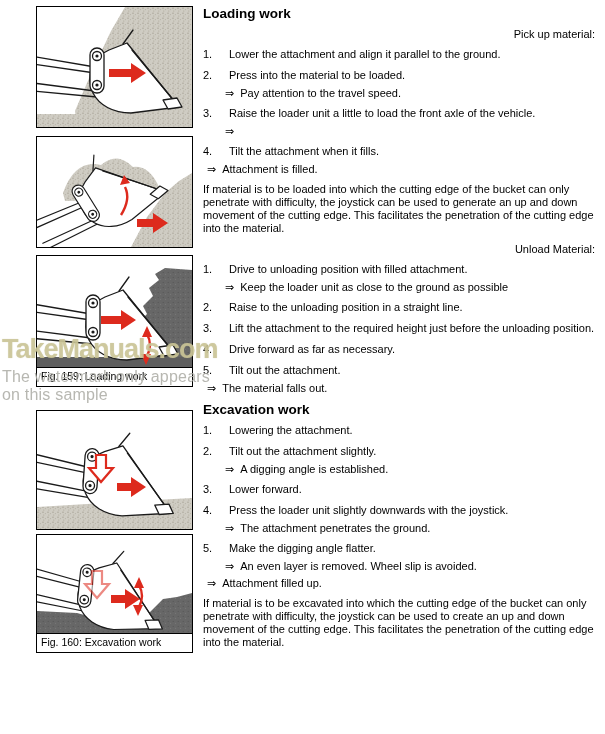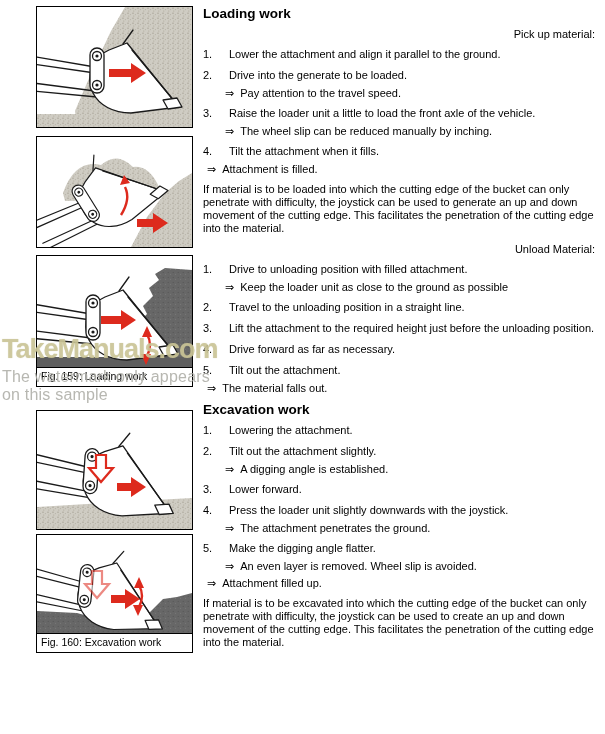--- a/index.html
+++ b/index.html
@@ -258,33 +258,32 @@
     <div class="h2">Loading work</div>
 
     <div class="plain">Pick up material:</div>
 
     <div class="step">
       <span class="num">1.</span>
       <span class="txt">Lower the attachment and align it parallel to the ground.</span>
     </div>
     <div class="step">
       <span class="num">2.</span>
-      <span class="txt">Drive into the generate to be loaded.</span>
+      <span class="txt">Press into the material to be loaded.</span>
     </div>
     <div class="result deep">
       <span class="arr">⇒</span>
       <span class="txt">Pay attention to the travel speed.</span>
     </div>
     <div class="step">
       <span class="num">3.</span>
       <span class="txt">Raise the loader unit a little to load the front axle of the vehicle.</span>
     </div>
     <div class="result deep">
       <span class="arr">⇒</span>
-      <span class="txt">The wheel slip can be reduced manually by inching.</span>
     </div>
     <div class="step">
       <span class="num">4.</span>
       <span class="txt">Tilt the attachment when it fills.</span>
     </div>
     <div class="result shallow">
       <span class="arr">⇒</span>
       <span class="txt">Attachment is filled.</span>
     </div>
 
@@ -295,21 +294,21 @@
     <div class="step">
       <span class="num">1.</span>
       <span class="txt">Drive to unloading position with filled attachment.</span>
     </div>
     <div class="result deep">
       <span class="arr">⇒</span>
       <span class="txt">Keep the loader unit as close to the ground as possible</span>
     </div>
     <div class="step">
       <span class="num">2.</span>
-      <span class="txt">Travel to the unloading position in a straight line.</span>
+      <span class="txt">Raise to the unloading position in a straight line.</span>
     </div>
     <div class="step">
       <span class="num">3.</span>
       <span class="txt">Lift the attachment to the required height just before the unloading position.</span>
     </div>
     <div class="step">
       <span class="num">4.</span>
       <span class="txt">Drive forward as far as necessary.</span>
     </div>
     <div class="step">

